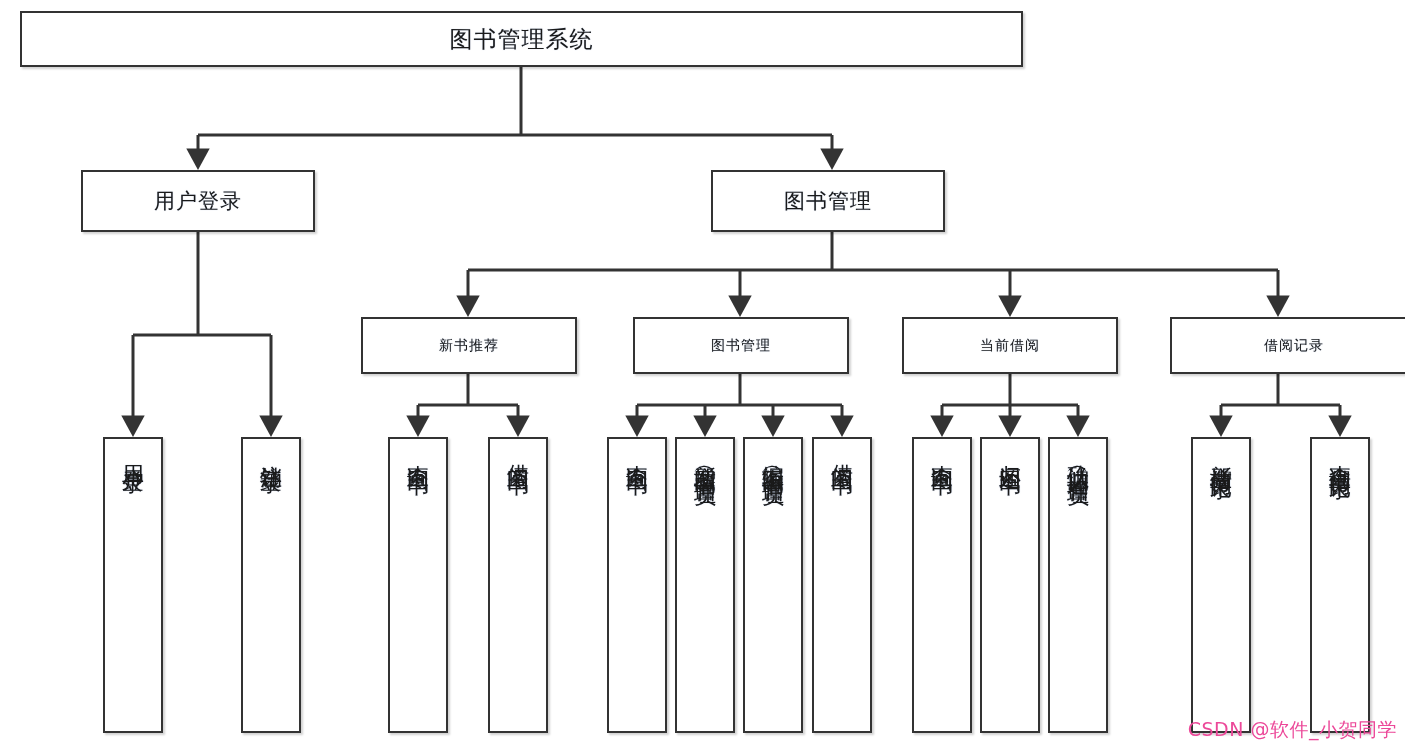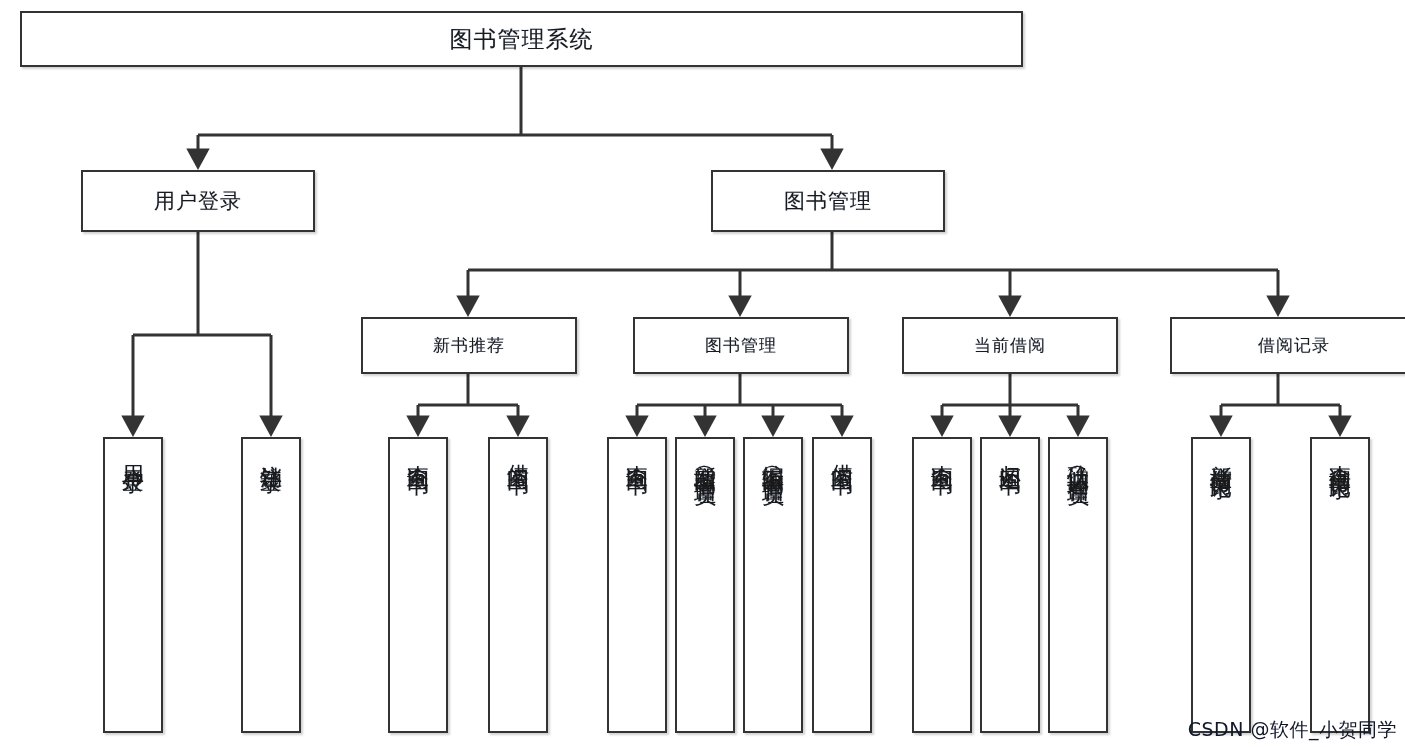--- a/index.html
+++ b/index.html
@@ -38,39 +38,39 @@
     z-index: 2;
   }
   .node .label {
     color: #1a1a1a;
     letter-spacing: 1px;
     white-space: nowrap;
     text-shadow: 0 0 1px rgba(120,150,200,0.55);
   }
   .node.root .label { font-size: 23px; }
   .node.level2 .label { font-size: 21px; }
-  .node.level3 .label { font-size: 17px; }
+  .node.level3 .label { font-size: 14px; }
   .node.leaf {
     align-items: flex-start;
     padding-top: 8px;
   }
   .node.leaf .label {
     writing-mode: vertical-rl;
     text-orientation: upright;
     font-size: 22px;
     line-height: 1.08;
     letter-spacing: 3px;
     text-align: left;
   }
   #watermark {
     position: absolute;
     right: 8px;
     bottom: 4px;
     font-size: 19px;
-    color: #0f172a;
+    color: #ec4899;
     letter-spacing: 0.5px;
     z-index: 5;
     white-space: nowrap;
   }
 </style>
 </head>
 <body>
 
 <div id="diagram-root">
 

